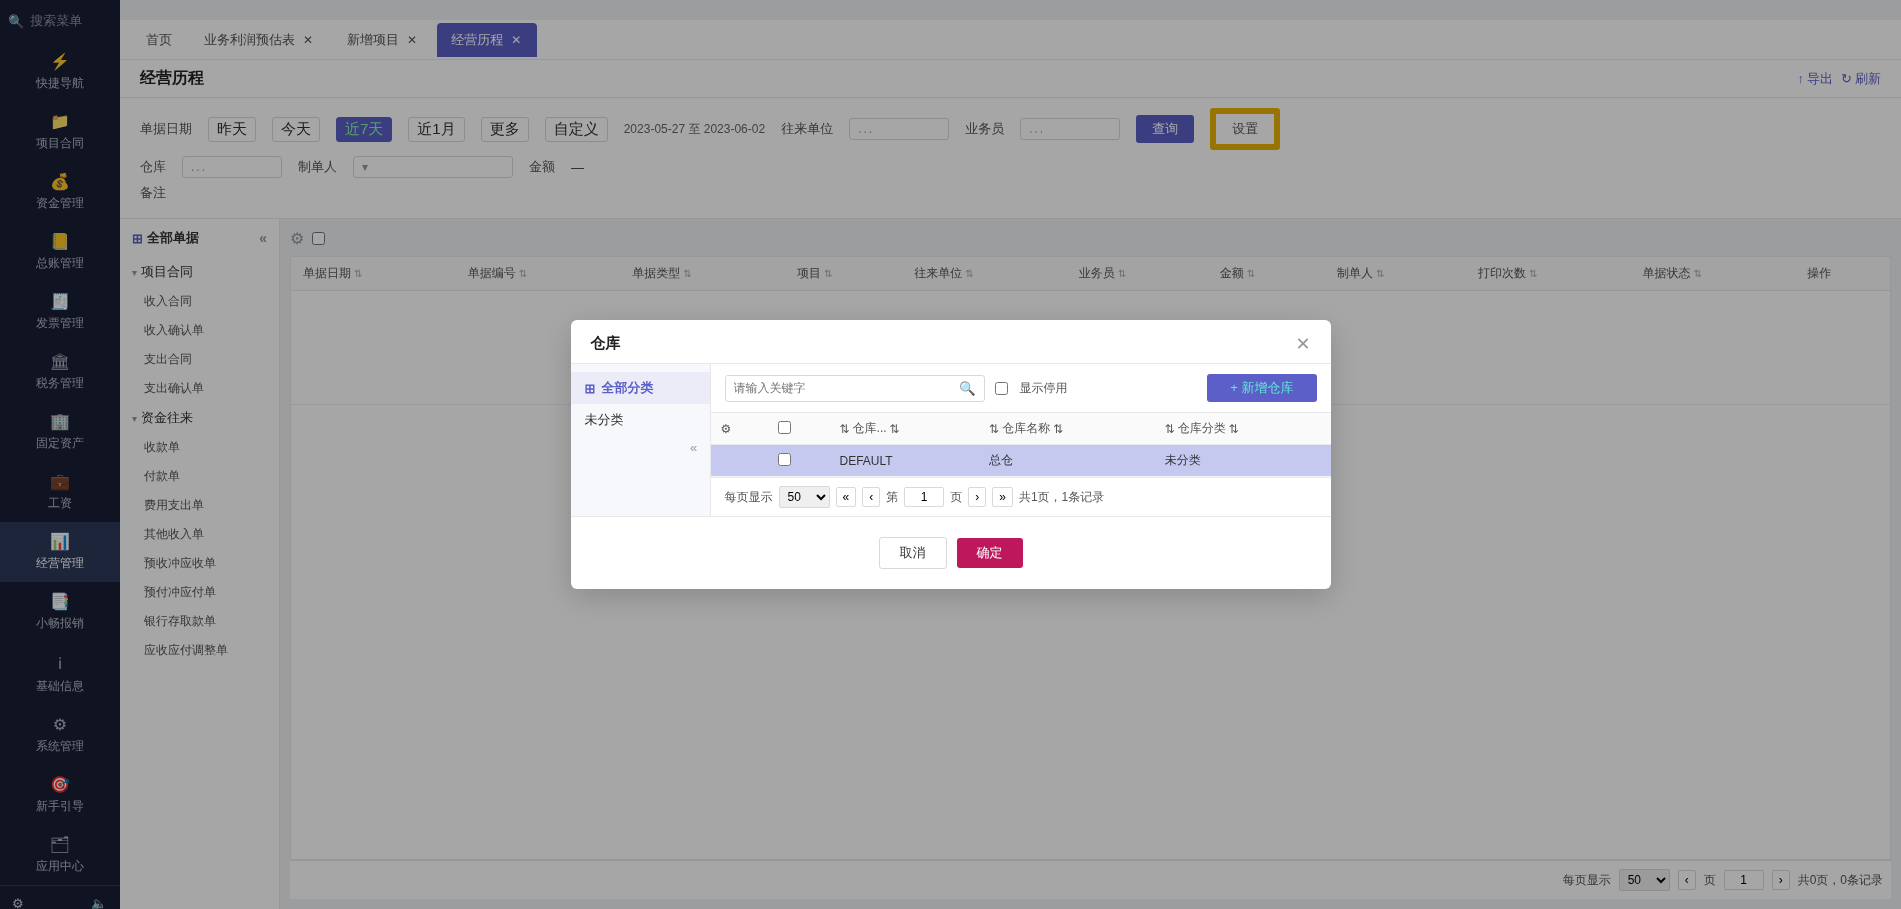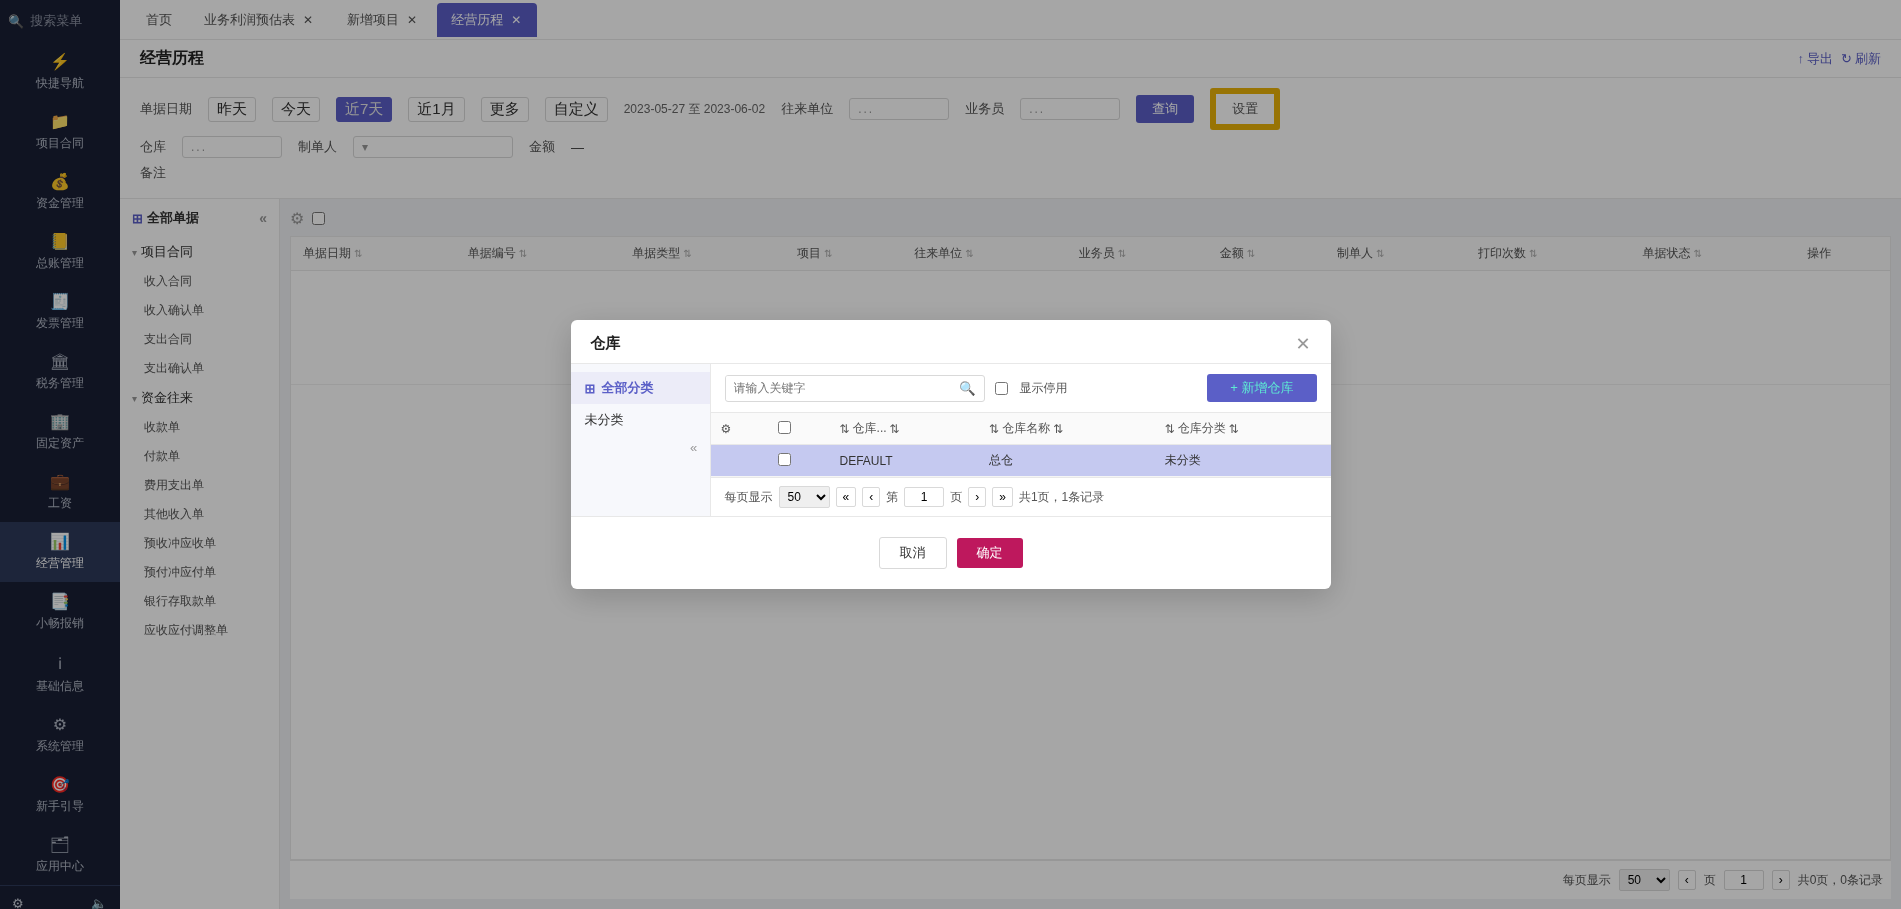--- a/index.html
+++ b/index.html
@@ -10,40 +10,40 @@
 
     
     .sidebar { width: 120px; background: #1a2035; color: #c8cdd8; display: flex; flex-direction: column; flex-shrink: 0; }
     .sidebar-search { padding: 12px 8px; display: flex; align-items: center; gap: 6px; color: #8a90a0; font-size: 13px; cursor: pointer; }
     .sidebar-item { display: flex; flex-direction: column; align-items: center; padding: 10px 4px; cursor: pointer; font-size: 12px; gap: 4px; color: #b0b6c4; }
     .sidebar-item.active { background: #2d3a5a; color: #fff; }
     .sidebar-item .icon { font-size: 16px; }
     .sidebar-bottom { margin-top: auto; display: flex; align-items: center; justify-content: space-between; padding: 10px 12px; border-top: 1px solid #2d3a5a; }
 
     
-    .main { flex: 1; display: flex; flex-direction: column; background: #f0f2f5; overflow: hidden; }
+    .main { flex: 1; display: flex; flex-direction: column; background: #f0f2f5; overflow: hidden; margin-top: 20px; }
 
     
     .tabs-bar { background: #fff; display: flex; align-items: center; border-bottom: 1px solid #e8e8e8; padding: 0 12px; height: 40px; gap: 4px; }
     .tab { padding: 8px 14px; font-size: 13px; cursor: pointer; color: #555; border-radius: 4px 4px 0 0; display: flex; align-items: center; gap: 6px; }
     .tab.active { background: #5b5fc7; color: #fff; }
     .tab-close-btn { background: none; border: none; cursor: pointer; color: inherit; font-size: 12px; padding: 0 2px; }
 
     
     .page-header { background: #fff; padding: 8px 20px; display: flex; align-items: center; justify-content: space-between; border-bottom: 1px solid #e8e8e8; }
     .page-title { font-size: 16px; font-weight: bold; color: #222; }
     .header-actions { display: flex; gap: 8px; align-items: center; }
     .btn-export, .btn-refresh { background: none; border: none; cursor: pointer; color: #5b5fc7; font-size: 13px; display: flex; align-items: center; gap: 3px; }
 
     
     .filter-area { background: #fff; padding: 10px 20px; border-bottom: 1px solid #e8e8e8; }
     .filter-row { display: flex; align-items: center; gap: 16px; margin-bottom: 6px; flex-wrap: wrap; }
     .filter-label { color: #555; font-size: 13px; white-space: nowrap; }
     .date-btn { padding: 2px 8px; border: 1px solid #d9d9d9; border-radius: 3px; cursor: pointer; font-size: 15px; background: #fff; color: #333; }
-    .date-btn.active { background: #5b5fc7; color: #e5e5e5; border-color: #5b5fc7; }
+    .date-btn.active { background: #5b5fc7; color: #86efac; border-color: #5b5fc7; }
     .date-range { font-size: 12px; color: #666; }
     .filter-select { border: 1px solid #d9d9d9; border-radius: 3px; padding: 3px 8px; font-size: 12px; color: #999; min-width: 100px; cursor: pointer; display: flex; align-items: center; justify-content: space-between; gap: 4px; }
     .filter-select .dots { color: #999; letter-spacing: 2px; }
     .btn-query { background: #5b5fc7; color: #fff; border: none; border-radius: 3px; padding: 5px 16px; cursor: pointer; font-size: 13px; }
     .btn-setting { background: #fff; color: #555; border: 6px solid #eab308; border-radius: 3px; padding: 6px 16px; cursor: pointer; font-size: 13px; }
 
     
     .content-area { display: flex; flex: 1; overflow: hidden; }
     .sub-sidebar { width: 160px; background: #fff; border-right: 1px solid #e8e8e8; overflow-y: auto; flex-shrink: 0; }
     .sub-sidebar-header { display: flex; align-items: center; justify-content: space-between; padding: 10px 12px; font-weight: bold; font-size: 13px; color: #333; }

